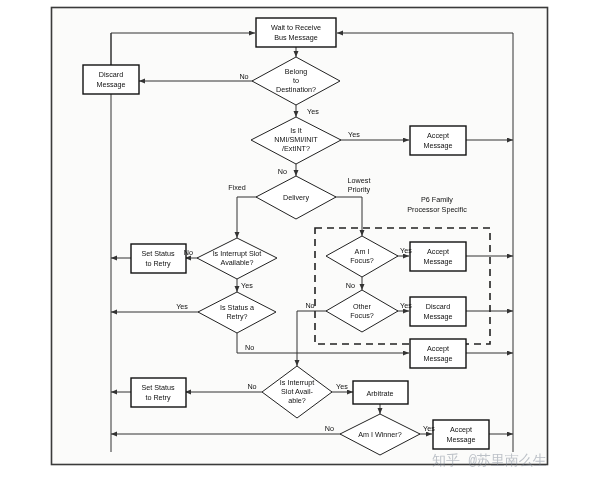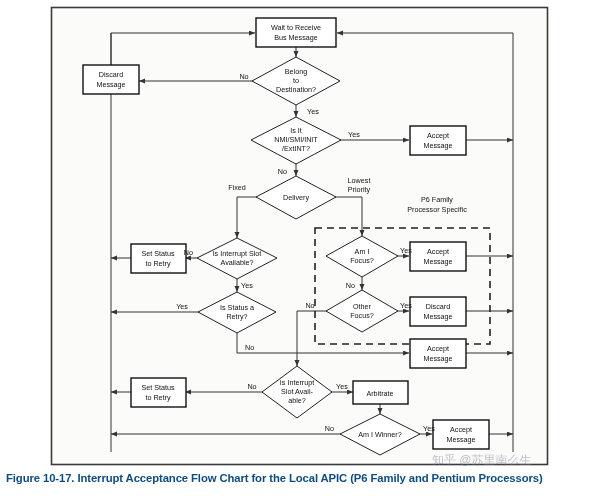--- a/index.html
+++ b/index.html
@@ -65,22 +65,22 @@
     font-size: 11.3px;
     font-weight: bold;
     color: #0f4c81;
     letter-spacing: -0.1px;
     white-space: nowrap;
   }
   .watermark {
     position: absolute;
     left: 432px;
     top: 452px;
-    font-family: Liberation Sans, sans-serif;
-    font-size: 12px;
+    font-family: Liberation Mono, monospace;
+    font-size: 14px;
     color: rgba(120,130,145,0.48);
     white-space: nowrap;
     pointer-events: none;
   }
 </style>
 </head>
 <body>
 
 <div id="page">
 
@@ -289,15 +289,14 @@
       <text class="lbl-edge" x="310" y="308" text-anchor="middle">No</text>
       <text class="lbl-edge" x="252" y="389" text-anchor="middle">No</text>
       <text class="lbl-edge" x="336" y="389" text-anchor="start">Yes</text>
       <text class="lbl-edge" x="334" y="431" text-anchor="end">No</text>
       <text class="lbl-edge" x="423" y="431" text-anchor="start">Yes</text>
     </g>
   </svg>
 
   <div class="watermark">知乎 @苏里南么生</div>
 
-  <div class="caption">Figure 10-17.  Interrupt Acceptance Flow Chart for the Local APIC (P6 Family and Pentium Processors)</div>
 
 </div>
 
 </body></html>

